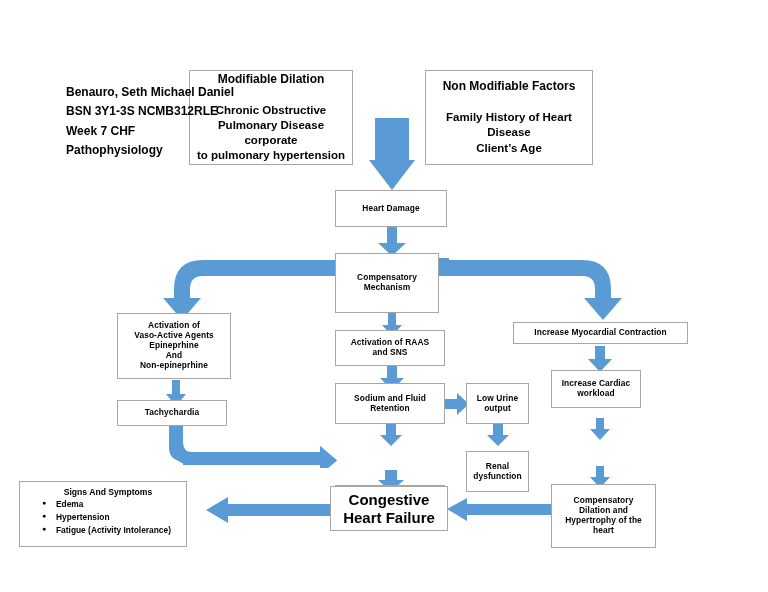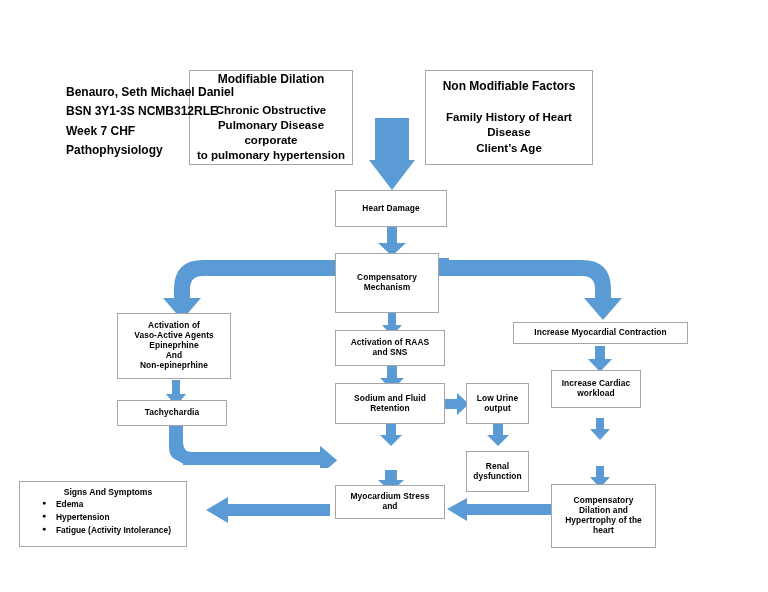--- a/index.html
+++ b/index.html
@@ -279,20 +279,24 @@
   </div>
 
 
   <div class="box nodebox" style="left:551px; top:484px; width:105px; height:64px;">
     <div class="txt">Compensatory
 Dilation and
 Hypertrophy of the
 heart</div>
   </div>
 
+  <div class="box chf" style="left:330px; top:486px; width:118px; height:45px;">
+    <div class="txt">Congestive
+Heart Failure</div>
+  </div>
 
   <div class="sslist" style="left:19px; top:481px; width:168px; height:66px;">
     <div class="ss-title">Signs And Symptoms</div>
     <ul class="ss-ul">
       <li>Edema</li>
       <li>Hypertension</li>
       <li>Fatigue (Activity
 Intolerance)</li>
     </ul>
   </div>

